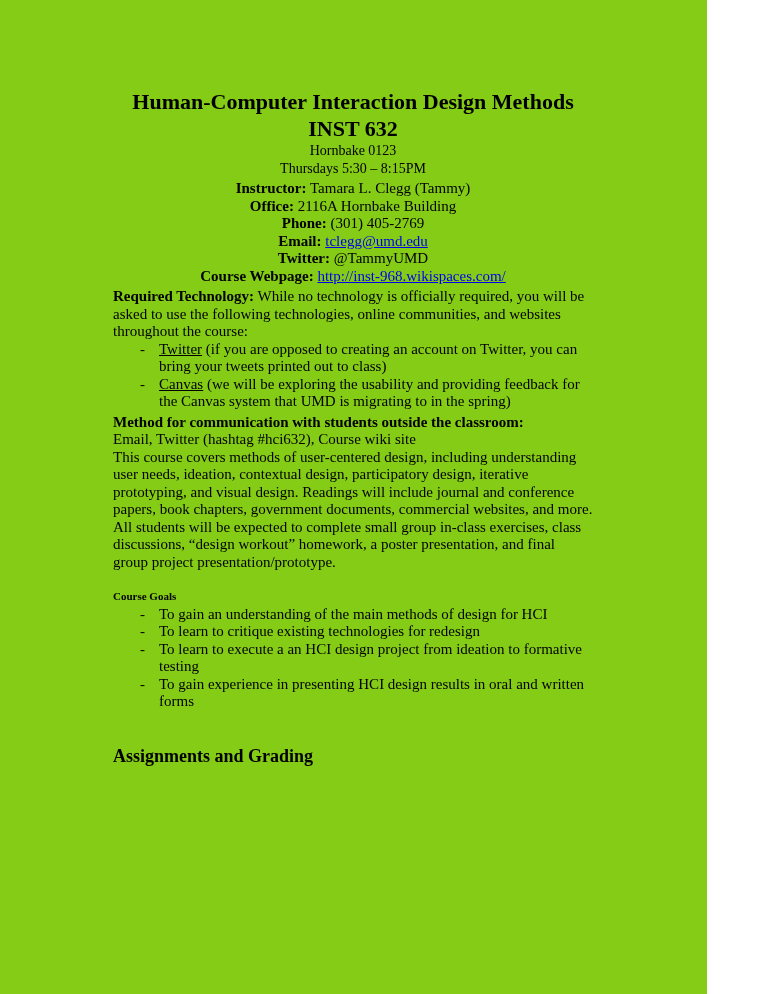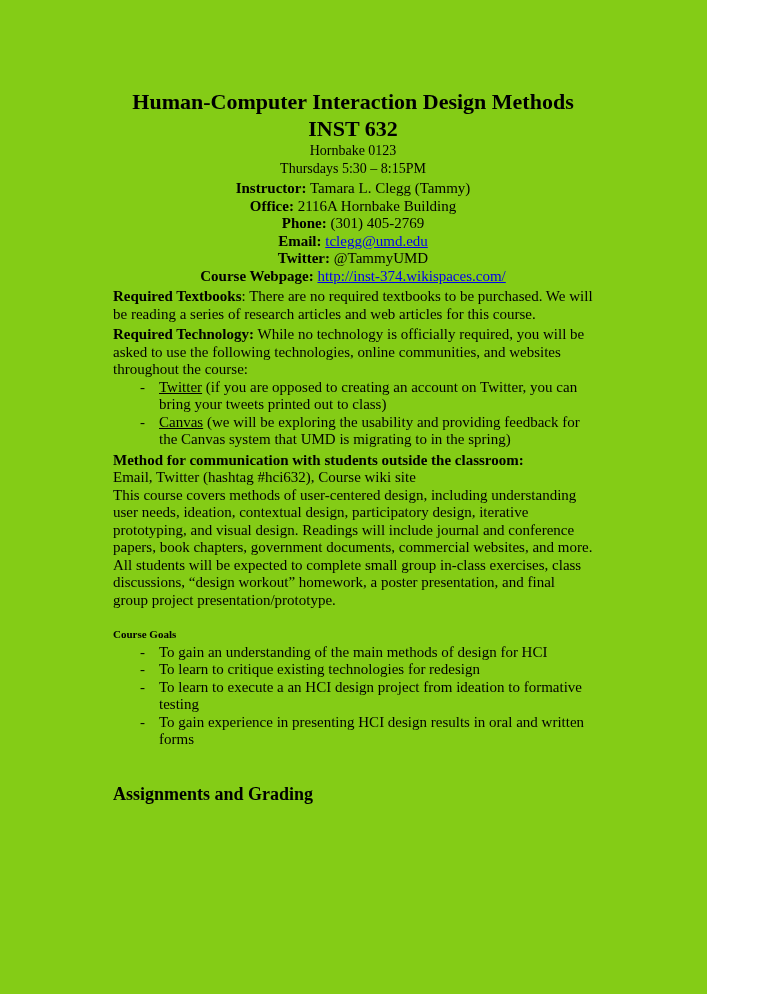--- a/index.html
+++ b/index.html
@@ -79,24 +79,23 @@
     <div class="subtitle-line">Hornbake 0123</div>
     <div class="subtitle-line">Thursdays 5:30 – 8:15PM</div>
   </div>
 
   <div class="center block">
     <div><span class="bold">Instructor:</span><span> Tamara L. Clegg (Tammy)</span></div>
     <div><span class="bold">Office:</span><span> 2116A Hornbake Building</span></div>
     <div><span class="bold">Phone:</span><span> (301) 405-2769</span></div>
     <div><span class="bold">Email:</span> <a class="link">tclegg@umd.edu</a></div>
     <div><span class="bold">Twitter:</span><span> @TammyUMD</span></div>
-    <div><span class="bold">Course Webpage:</span> <a class="link">http://inst-374.wikispaces.com/</a></div>
+    <div><span class="bold">Course Webpage:</span> <a class="link">http://inst-968.wikispaces.com/</a></div>
   </div>
 
-  <p class="block"><span class="bold">Required Textbooks</span><span>: There are no required textbooks to be purchased.  We will be reading a series of research articles and web articles for this course.</span></p>
 
   <p class="block"><span class="bold">Required Technology:</span><span> While no technology is officially required, you will be asked to use the following technologies, online communities, and websites throughout the course:</span></p>
   <ul class="dash-list">
     <li>
       <span class="marker">-</span>
       <span class="li-text"><span class="ul-word">Twitter</span><span> (if you are opposed to creating an account on Twitter, you can bring your tweets printed out to class)</span></span>
     </li>
     <li>
       <span class="marker">-</span>
       <span class="li-text"><span class="ul-word">Canvas</span><span> (we will be exploring the usability and providing feedback for the Canvas system that UMD is migrating to in the spring)</span></span>

